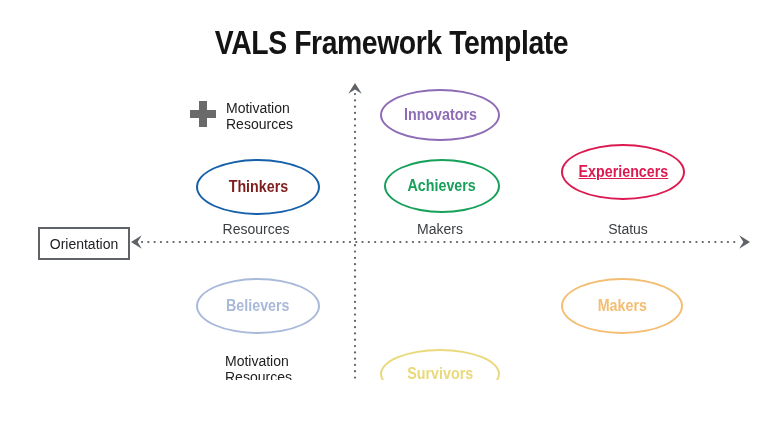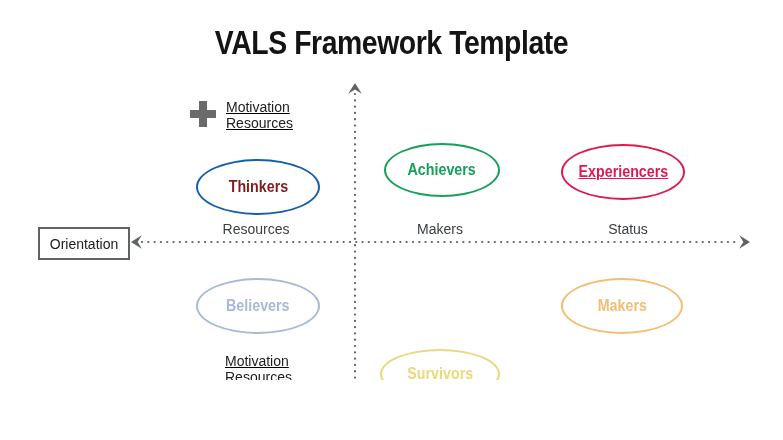--- a/index.html
+++ b/index.html
@@ -26,21 +26,21 @@
   .axis-label {
     position:absolute; top:221px; font-size:14px; color:#3c4043;
     transform:translateX(-50%); white-space:nowrap;
   }
   .orientation-box {
     position:absolute; left:38px; top:227px; width:92px; height:33px;
     border:2px solid #4d7c0f; background:#fff; box-sizing:border-box;
     display:flex; align-items:center; justify-content:center;
     font-size:14px; color:#202124;
   }
-  .legend { position:absolute; display:flex; align-items:flex-start;text-decoration:underline; }
+  .legend { position:absolute; display:flex; align-items:flex-end; }
   .legend-high { left:189px; top:99px; }
   .legend-low  { left:188px; top:353px; }
   .legend .icon-wrap { width:28px; margin-right:9px; flex:0 0 auto; }
   .legend-high .icon-wrap { margin-top:1px; }
   .legend-low  .icon-wrap { margin-top:9px; }
   .minus-bar { width:28px; height:9px; border-radius:2px; }
   .legend-text { font-size:14px; line-height:16px; color:#212121; }
   .legend-text span { display:block; }
 </style>
 </head>
@@ -82,26 +82,29 @@
   </div>
 
   <div class="axis-label" style="left:256px;">Resources</div>
   <div class="axis-label" style="left:440px;">Makers</div>
   <div class="axis-label" style="left:628px;">Status</div>
 
   <div class="orientation-box" style="border-color: rgb(95, 99, 104);">
     <span>Orientation</span>
   </div>
 
+  <div class="oval" style="left: 380px; top: 89px; width: 120px; height: 52px; border-color: rgb(141, 108, 181); color: rgb(141, 108, 181);">
+    <span class="lbl">Innovators</span>
+  </div>
 
   <div class="oval" style="left: 196px; top: 159px; width: 124px; height: 56px; border-color: rgb(21, 96, 168); color: #7f1d1d; justify-content: center;">
     <span class="lbl">Thinkers</span>
   </div>
 
-  <div class="oval" style="left: 384px; top: 143px; width: 116px; height: 54px; border-color: rgb(23, 160, 90); color: rgb(23, 160, 90);">
+  <div class="oval" style="left: 384px; top: 159px; width: 116px; height: 54px; border-color: rgb(23, 160, 90); color: rgb(23, 160, 90);">
     <span class="lbl">Achievers</span>
   </div>
 
   <div class="oval" style="left: 561px; top: 144px; width: 124px; height: 56px; border-color: rgb(220, 26, 82); color: rgb(220, 26, 82); text-decoration: underline;">
     <span class="lbl">Experiencers</span>
   </div>
 
   <div class="oval" style="left: 196px; top: 278px; width: 124px; height: 56px; border-color: rgb(169, 185, 218); color: rgb(169, 185, 218);">
     <span class="lbl">Believers</span>
   </div>

